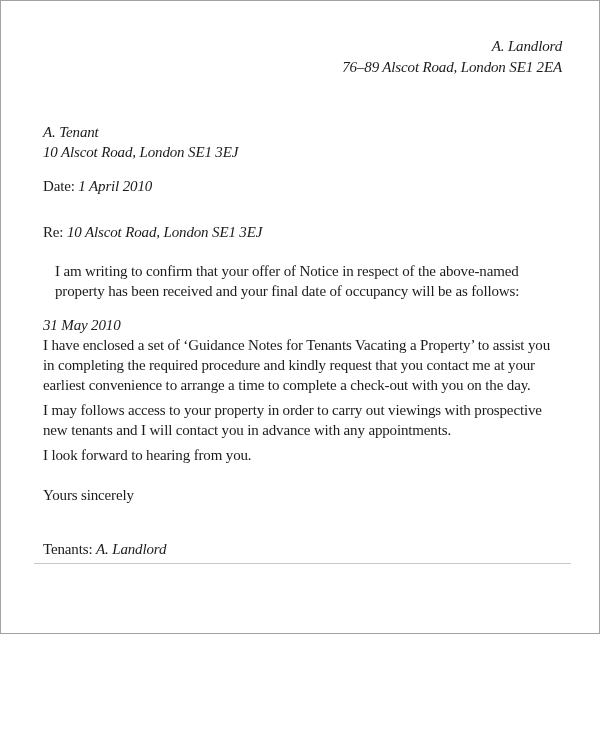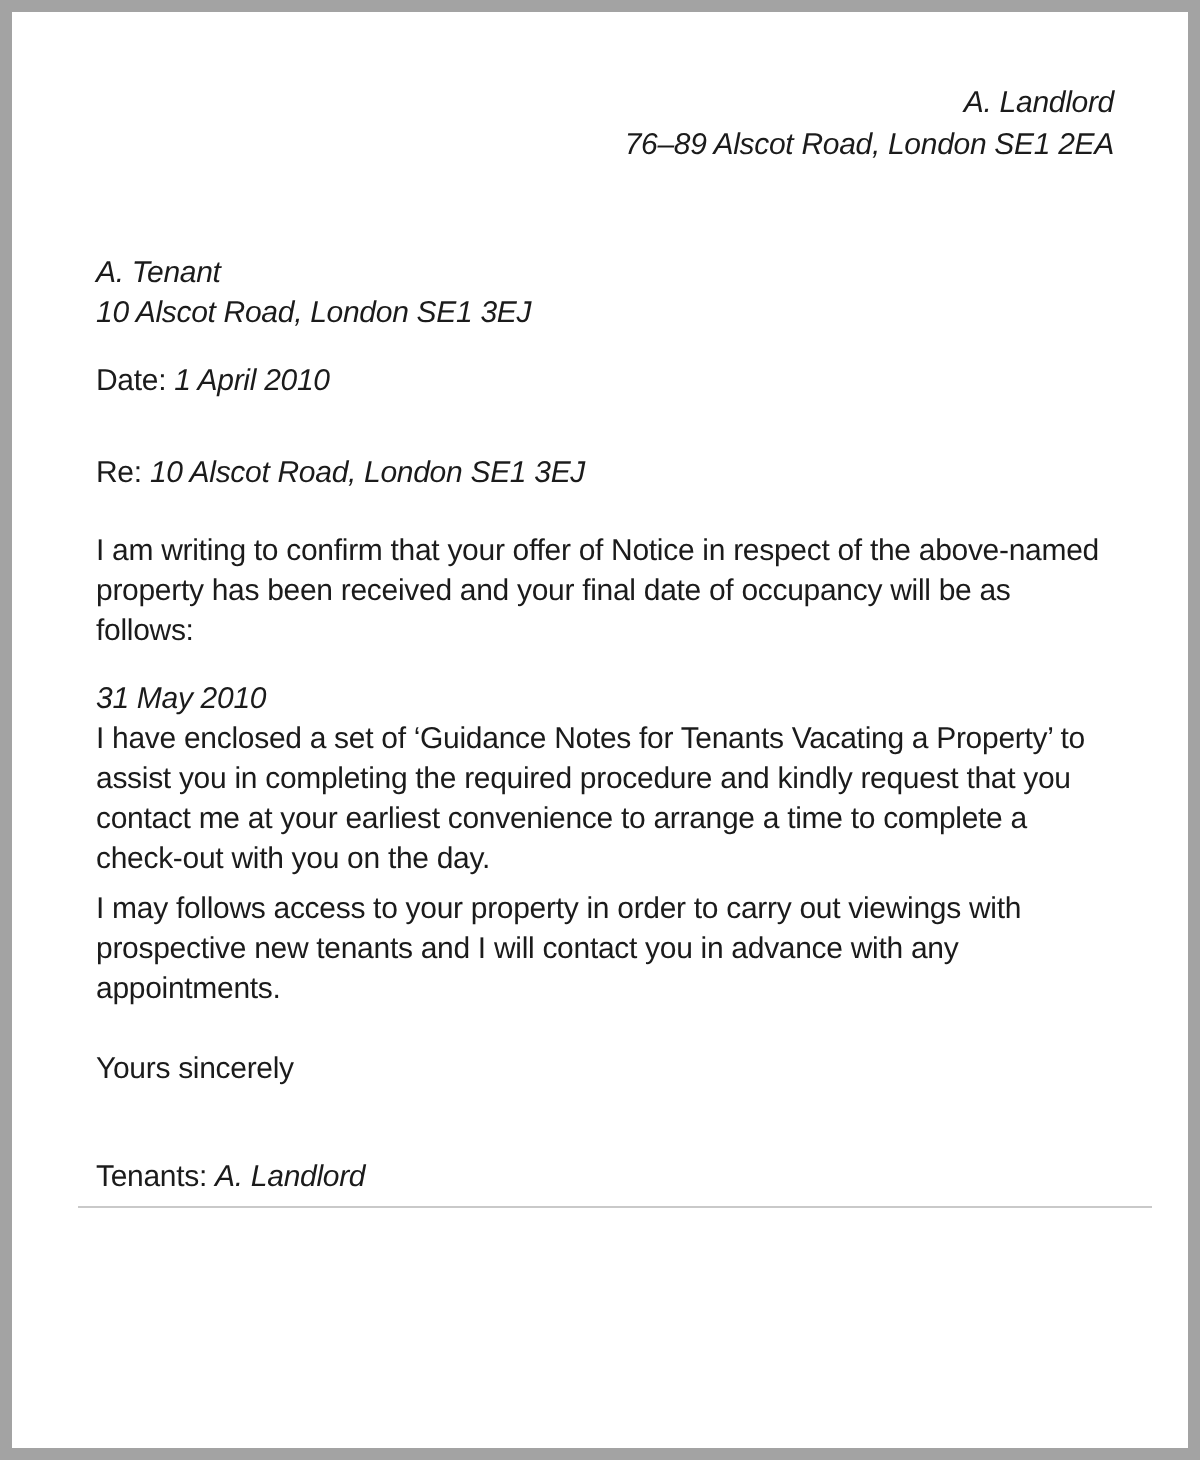--- a/index.html
+++ b/index.html
@@ -6,42 +6,43 @@
   html, body { background: #ffffff; }
   body {
     width: 600px;
     height: 730px;
     font-family: "Liberation Sans", "DejaVu Sans", sans-serif;
     color: #1b1b1b;
     overflow: hidden;
   }
   .page {
     width: 600px;
-    height: 730px;
+    height: 634px;
     background: #ffffff;
-    border: 6px solid #a3a3a3;
+    border: 1px solid #a3a3a3;
     padding: 35px 37px 0 42px;
     font-size: 15px;
     line-height: 20px;
     letter-spacing: -0.15px;
+    font-family: Liberation Serif, serif;
   }
   .it { font-style: italic; }
   .sender {
     text-align: right;
     font-style: italic;
     line-height: 21px;
   }
   .recipient {
     margin-top: 44px;
     font-style: italic;
   }
   .line-date   { margin-top: 14px; }
   .line-dear   { margin-top: 18px; }
   .line-re     { margin-top: 26px; }
-  .para-1      { margin-top: 19px; max-width: 527px; }
+  .para-1      { margin-top: 19px; max-width: 527px; margin-left: 12px; }
   .line-occupancy { margin-top: 14px; font-style: italic; }
   .para-2      { max-width: 527px; }
   .para-3      { margin-top: 5px;  max-width: 527px; }
   .para-4      { margin-top: 5px; }
   .closing     { margin-top: 20px; }
   .signature   { margin-top: 34px; }
   .bottom-rule {
     margin-top: 4px;
     margin-left: -9px;
     width: 537px;
@@ -71,20 +72,21 @@
   <p class="line-re"><span>Re:</span> <span class="it">10 Alscot Road, London SE1 3EJ</span></p>
 
   <p class="para-1">I am writing to confirm that your offer of Notice in respect of the above-named property has been received and your final date of occupancy will be as follows:</p>
 
   <p class="line-occupancy">31 May 2010</p>
 
   <p class="para-2">I have enclosed a set of ‘Guidance Notes for Tenants Vacating a Property’ to assist you in completing the required procedure and kindly request that you contact me at your earliest convenience to arrange a time to complete a check-out with you on the day.</p>
 
   <p class="para-3">I may follows access to your property in order to carry out viewings with prospective new tenants and I will contact you in advance with any appointments.</p>
 
+  <p class="para-4">I look forward to hearing from you.</p>
 
   <p class="closing">Yours sincerely</p>
 
   <p class="signature"><span>Tenants:</span> <span class="it">A. Landlord</span></p>
 
   <hr class="bottom-rule">
 
 </div>
 
 </body></html>

